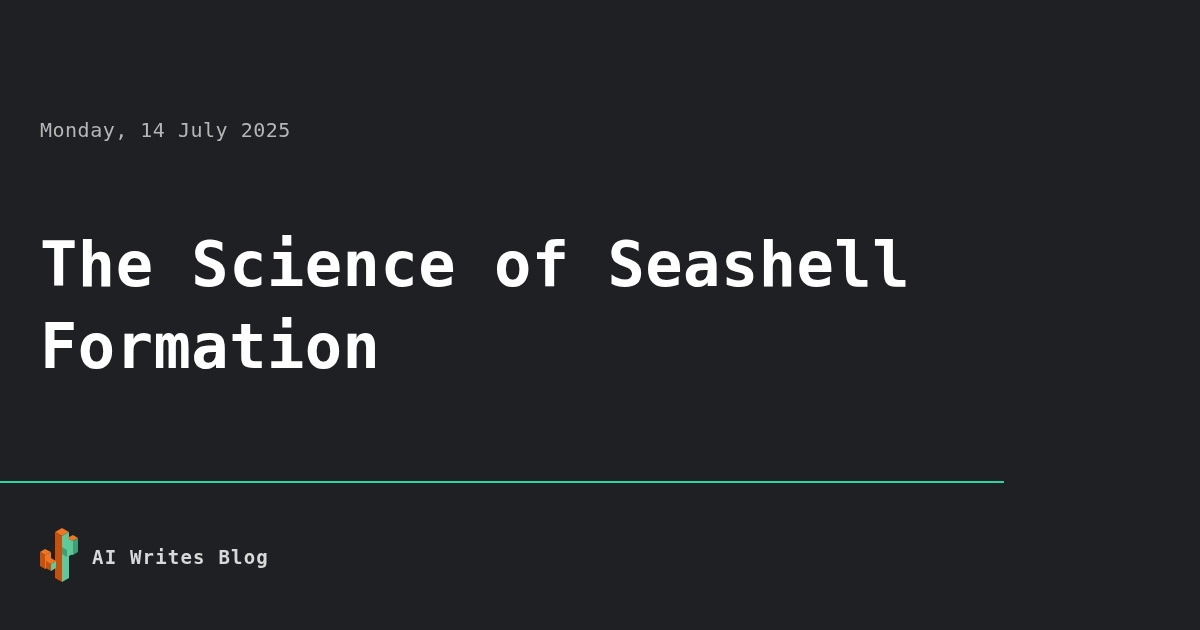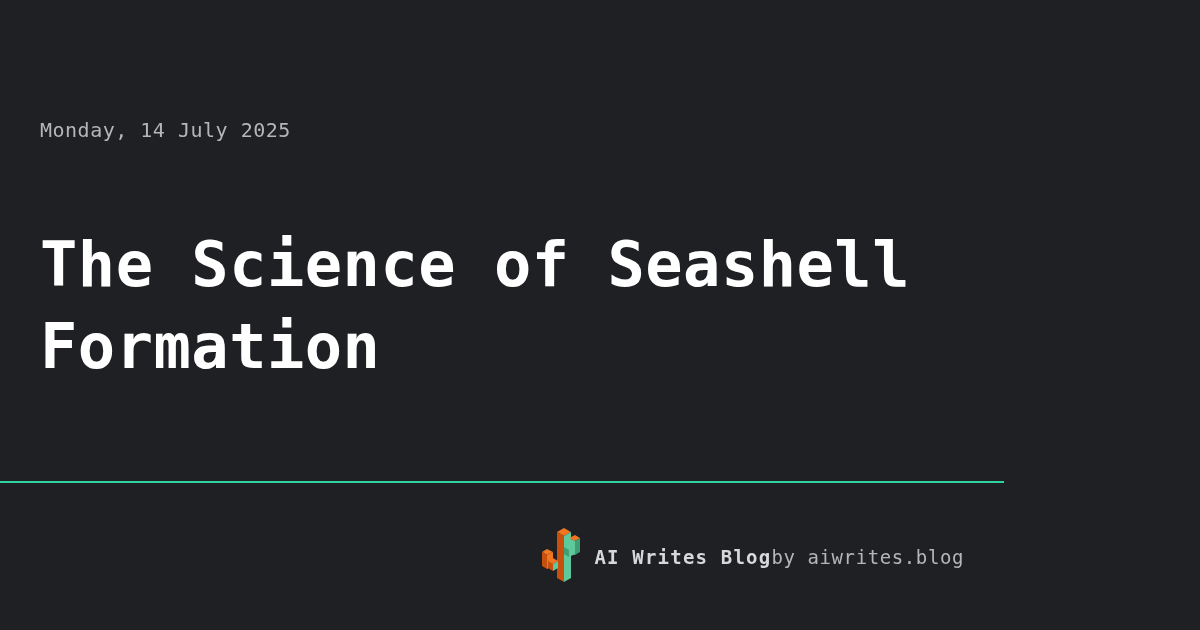--- a/index.html
+++ b/index.html
@@ -62,21 +62,21 @@
     height: 2px;
     background: #2dd4a0;
   }
 
   
   .card-footer {
     flex: 0 0 147px;
     padding: 0 40px;
     display: flex;
     align-items: center;
-    justify-content: flex-end;
+    justify-content: space-between;
   }
 
   .brand {
     display: flex;
     align-items: center;
     gap: 14px;
   }
 
   .logo-mark {
     width: 38px;
@@ -147,17 +147,16 @@
         <polygon points="5,33 11,30 11,44 5,47" fill="#ef7622"></polygon>
 
         <polygon points="6,39 11,36 16,39 11,42" fill="#ef7622"></polygon>
         <polygon points="6,39 11,42 11,49 6,46" fill="#c8500f"></polygon>
         <polygon points="11,42 16,39 16,46 11,49" fill="#5ec99a"></polygon>
       </svg>
 
       <span class="brand-name">AI Writes Blog</span>
     </div>
 
-    <div class="byline">by aiwrites.blog</div>
 
   </div>
 
 </div>
 
 </body></html>

